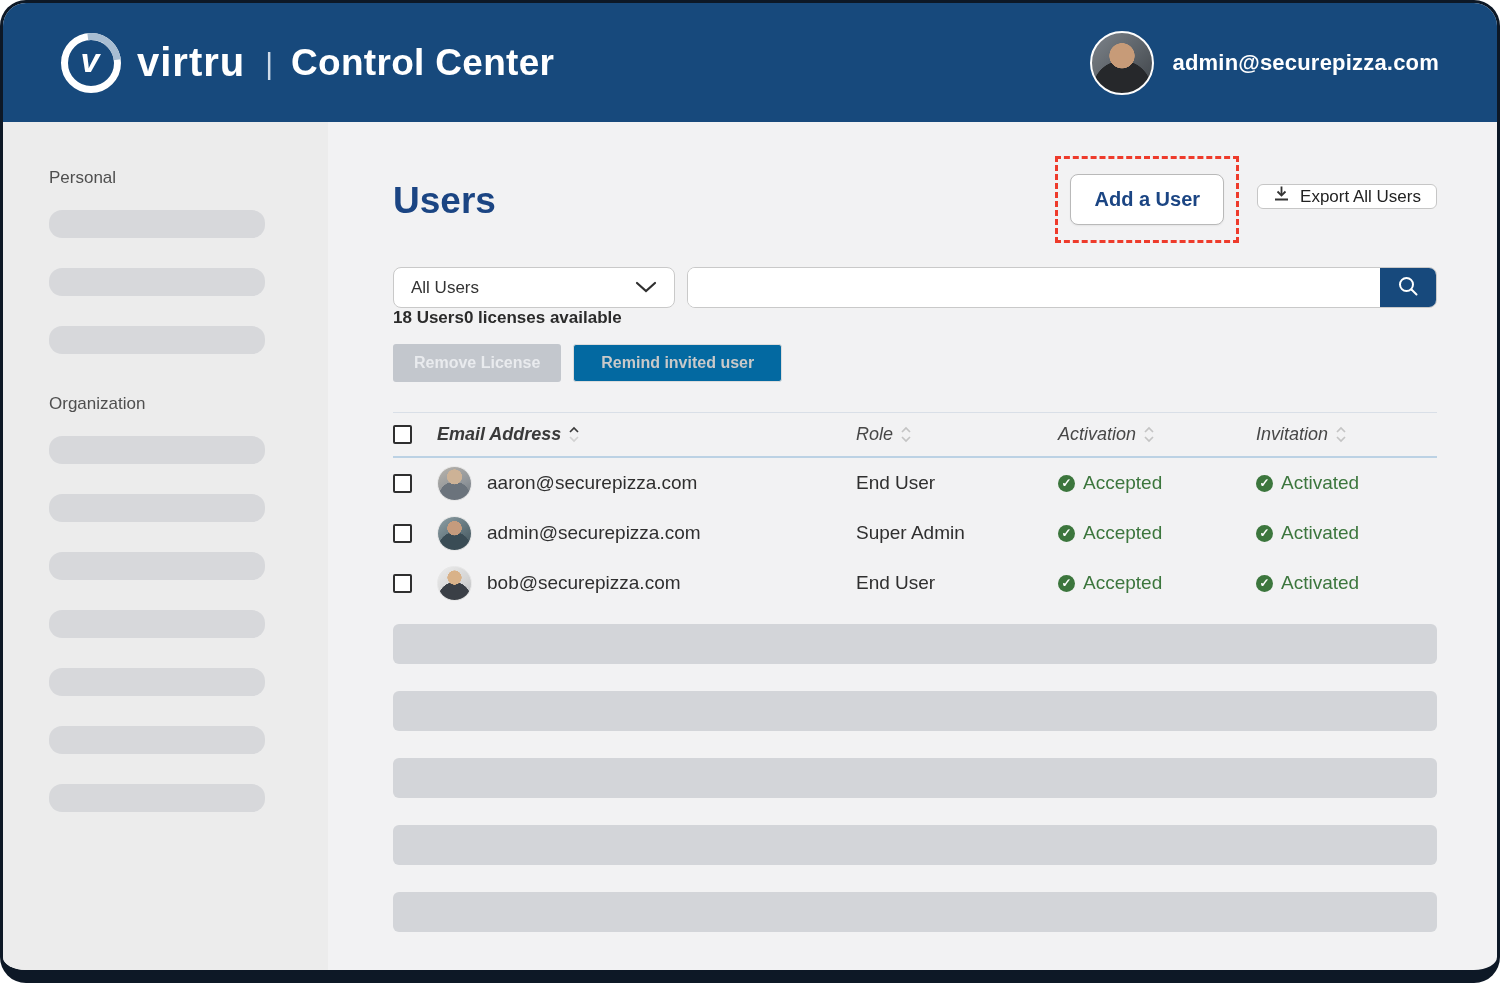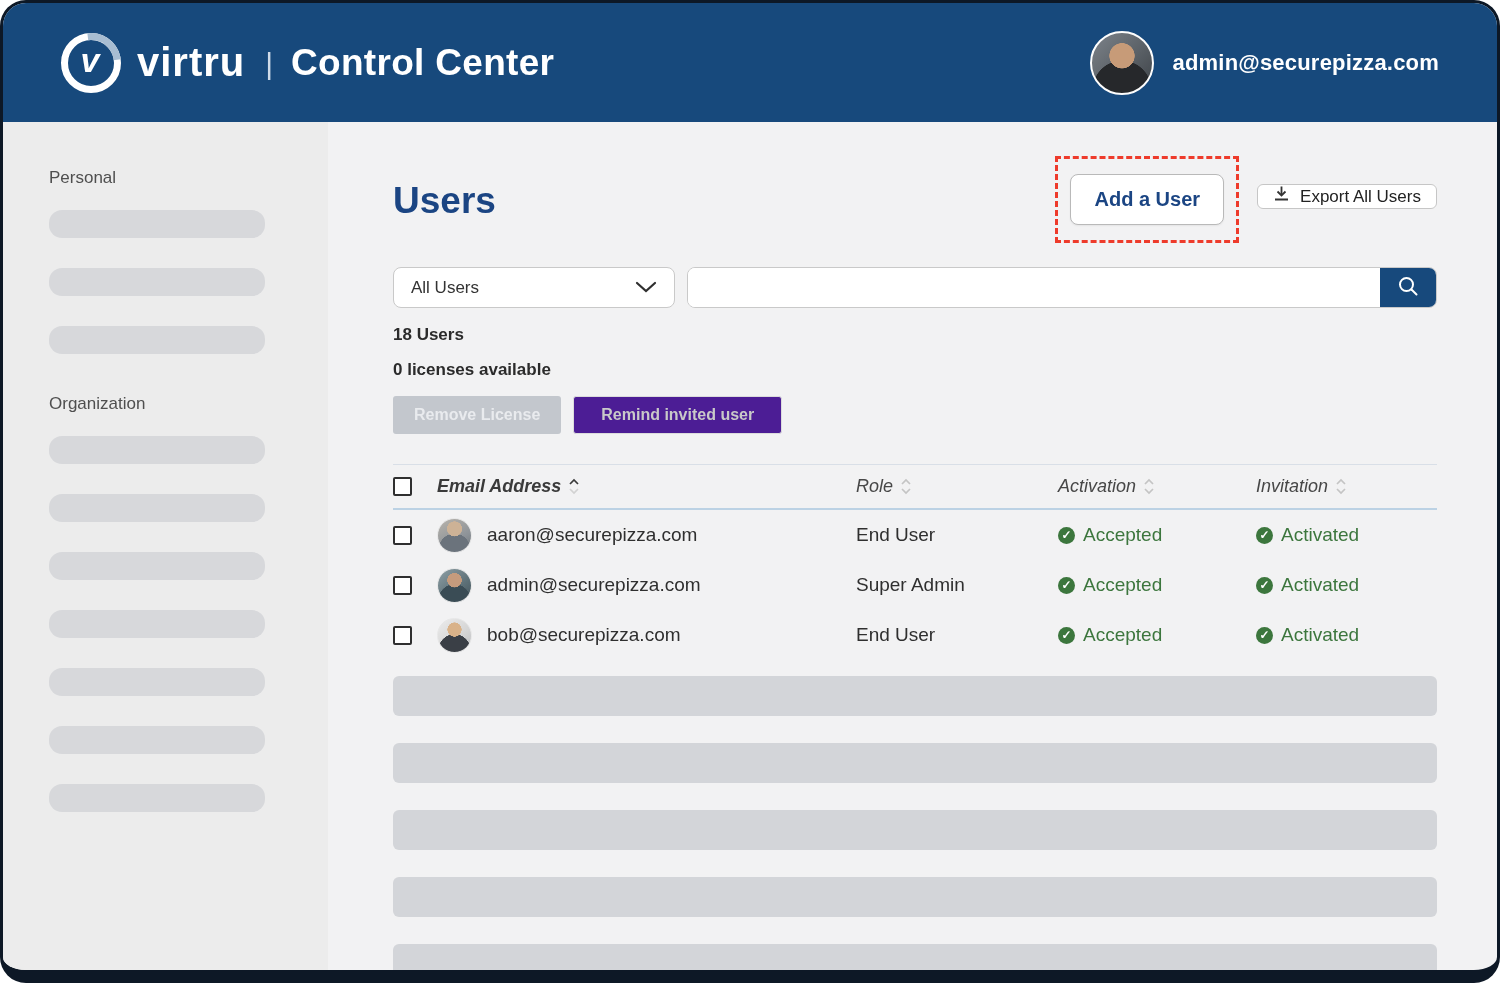--- a/index.html
+++ b/index.html
@@ -89,29 +89,29 @@
     flex:1; margin-left:12px; height:41px;
     display:flex; border-radius:8px; overflow:hidden;
     border:1px solid #c9c9c9; background:#fff;
   }
   .search-input { flex:1; border:none; outline:none; font-size:17px; padding:0 14px; color:#333; background:#fff; }
   .search-btn {
     width:56px; background:#17497c; border:none; cursor:pointer;
     display:flex; align-items:center; justify-content:center; flex-shrink:0;
   }
 
-  .stats-row { margin-top:17px; display:flex; gap:15px; font-size:17px; font-weight:700; color:#2b2b2b;flex-direction:column; }
+  .stats-row { display:flex; font-size:17px; font-weight:700; color:#2b2b2b; }
 
   .action-row { margin-top:16px; display:flex; gap:12px; }
   .btn-remove {
     background:#c3c7cd; color:#e9ebee; border:none; border-radius:3px;
     font-size:16px; font-weight:700; padding:9px 21px; cursor:default;
   }
   .btn-remind {
-    background:#4c1d95; color:#c9c9c9; border:1px solid #dcdcdc; border-radius:3px;
+    background:#0369a1; color:#c9c9c9; border:1px solid #dcdcdc; border-radius:3px;
     font-size:16px; font-weight:700; padding:9px 27px; cursor:default;
   }
 
   
   .table { margin-top:30px; }
   .thead {
     display:flex; align-items:center; height:46px;
     border-top:1px solid #d9dfe7; border-bottom:2px solid #bcd2e4;
     font-size:18px; color:#3e3e3e;
   }

